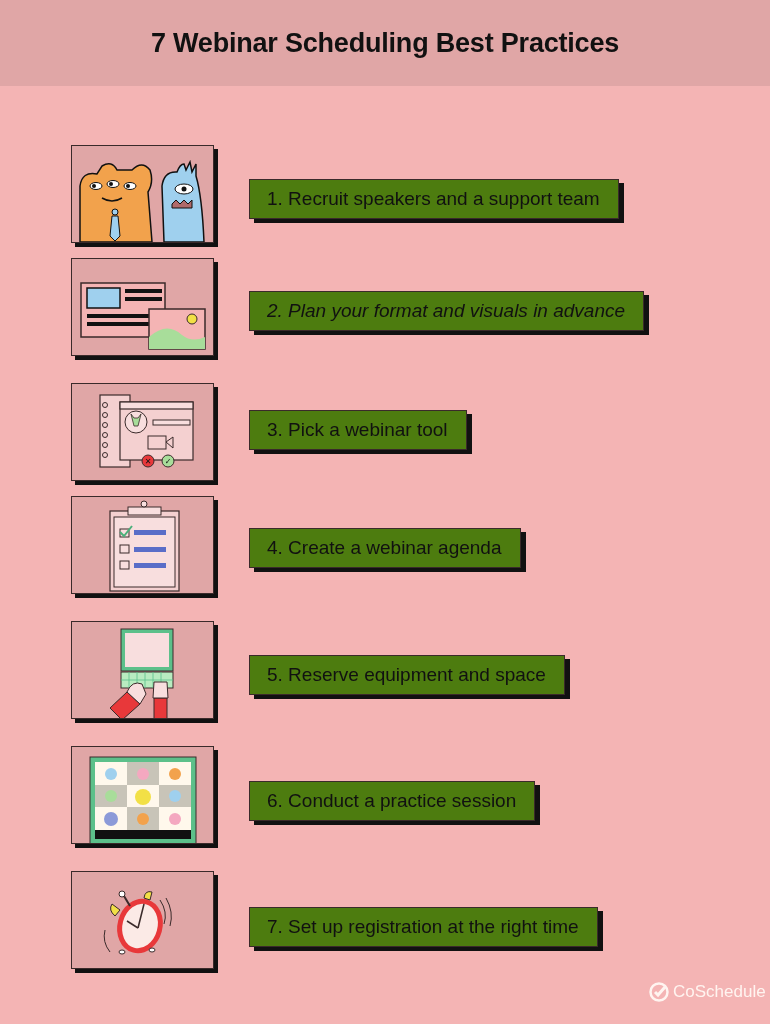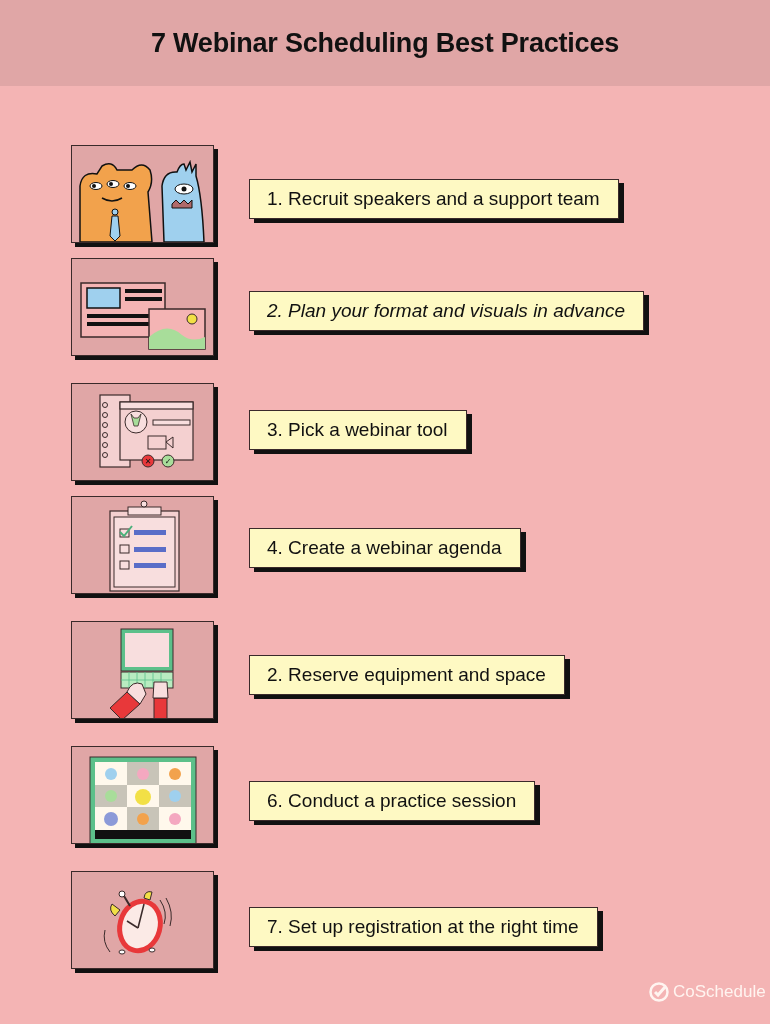--- a/index.html
+++ b/index.html
@@ -1,21 +1,21 @@
 <!DOCTYPE html>
 <html><head>
 <meta charset="utf-8">
 <style>
   html, body { margin:0; padding:0; }
   body { width:770px; height:1024px; background:#f4b4b4; position:relative; overflow:hidden; font-family:"Liberation Sans", sans-serif; }
   .header { position:absolute; left:0; top:0; width:770px; height:86px; background:#e0a6a6; display:flex; align-items:center; justify-content:center; }
   .header h1 { margin:0; font-size:27px; font-weight:bold; color:#111; letter-spacing:-0.2px; }
   .card { position:absolute; left:71px; width:141px; height:96px; background:#e0a6a6; border:1.5px solid #3a2a2a; box-shadow:4px 4px 0 #111; }
   .card svg { position:absolute; left:0; top:0; width:141px; height:96px; }
-  .label { position:absolute; left:249px; height:38px; background:#fef9c3; border:1.5px solid #3a2a2a; box-shadow:5px 4px 0 #111; display:flex; align-items:center; padding:0 18px 0 17px; font-size:19px; color:#111; white-space:nowrap; }
+  .label { position:absolute; left:249px; height:38px; background:#4d7c0f; border:1.5px solid #3a2a2a; box-shadow:5px 4px 0 #111; display:flex; align-items:center; padding:0 18px 0 17px; font-size:19px; color:#111; white-space:nowrap; }
   .logo { position:absolute; left:649px; top:982px; display:flex; align-items:center; gap:4px; color:#fff4f0; font-size:17px; }
 </style>
 </head>
 <body>
 
 <div class="header">
   <h1>7 Webinar Scheduling Best Practices</h1>
 </div>
 
 <div class="card" style="top:145px;">
@@ -108,21 +108,21 @@
         <line x1="81" y1="50" x2="81" y2="66"></line>
         <line x1="89" y1="50" x2="89" y2="66"></line>
         <line x1="49" y1="58" x2="101" y2="58"></line>
       </g>
     <path d="M38 86 L55 70 L68 82 L50 98 Z" fill="#e8383a" stroke="#3a2a2a"></path>
     <path d="M55 70 Q60 58 70 62 L74 72 L68 82 Z" fill="#f8dede" stroke="#3a2a2a"></path>
     <rect x="82" y="76" width="13" height="24" fill="#e8383a" stroke="#3a2a2a"></rect>
     <path d="M81 76 L82 60 L95 60 L96 76 Z" fill="#f8dede" stroke="#3a2a2a"></path>
   </svg>
 </div>
-<div class="label" style="top:655px;">2.  Reserve equipment and space</div>
+<div class="label" style="top:655px;">5.  Reserve equipment and space</div>
 
 <div class="card" style="top:746px;">
   <svg viewBox="0 0 141 96">
     <rect x="18" y="10" width="106" height="87" fill="#5cc08a" stroke="#3a2a2a"></rect>
     <rect x="23" y="15" width="96" height="68" fill="#fff8ec"></rect>
     <rect x="55" y="15" width="32" height="23" fill="#c8c4b8"></rect>
     <rect x="23" y="38" width="32" height="22" fill="#c8c4b8"></rect>
     <rect x="87" y="38" width="32" height="22" fill="#c8c4b8"></rect>
     <rect x="55" y="60" width="32" height="23" fill="#c8c4b8"></rect>
     <circle cx="39" cy="27" r="6" fill="#9fd0ee"></circle>

